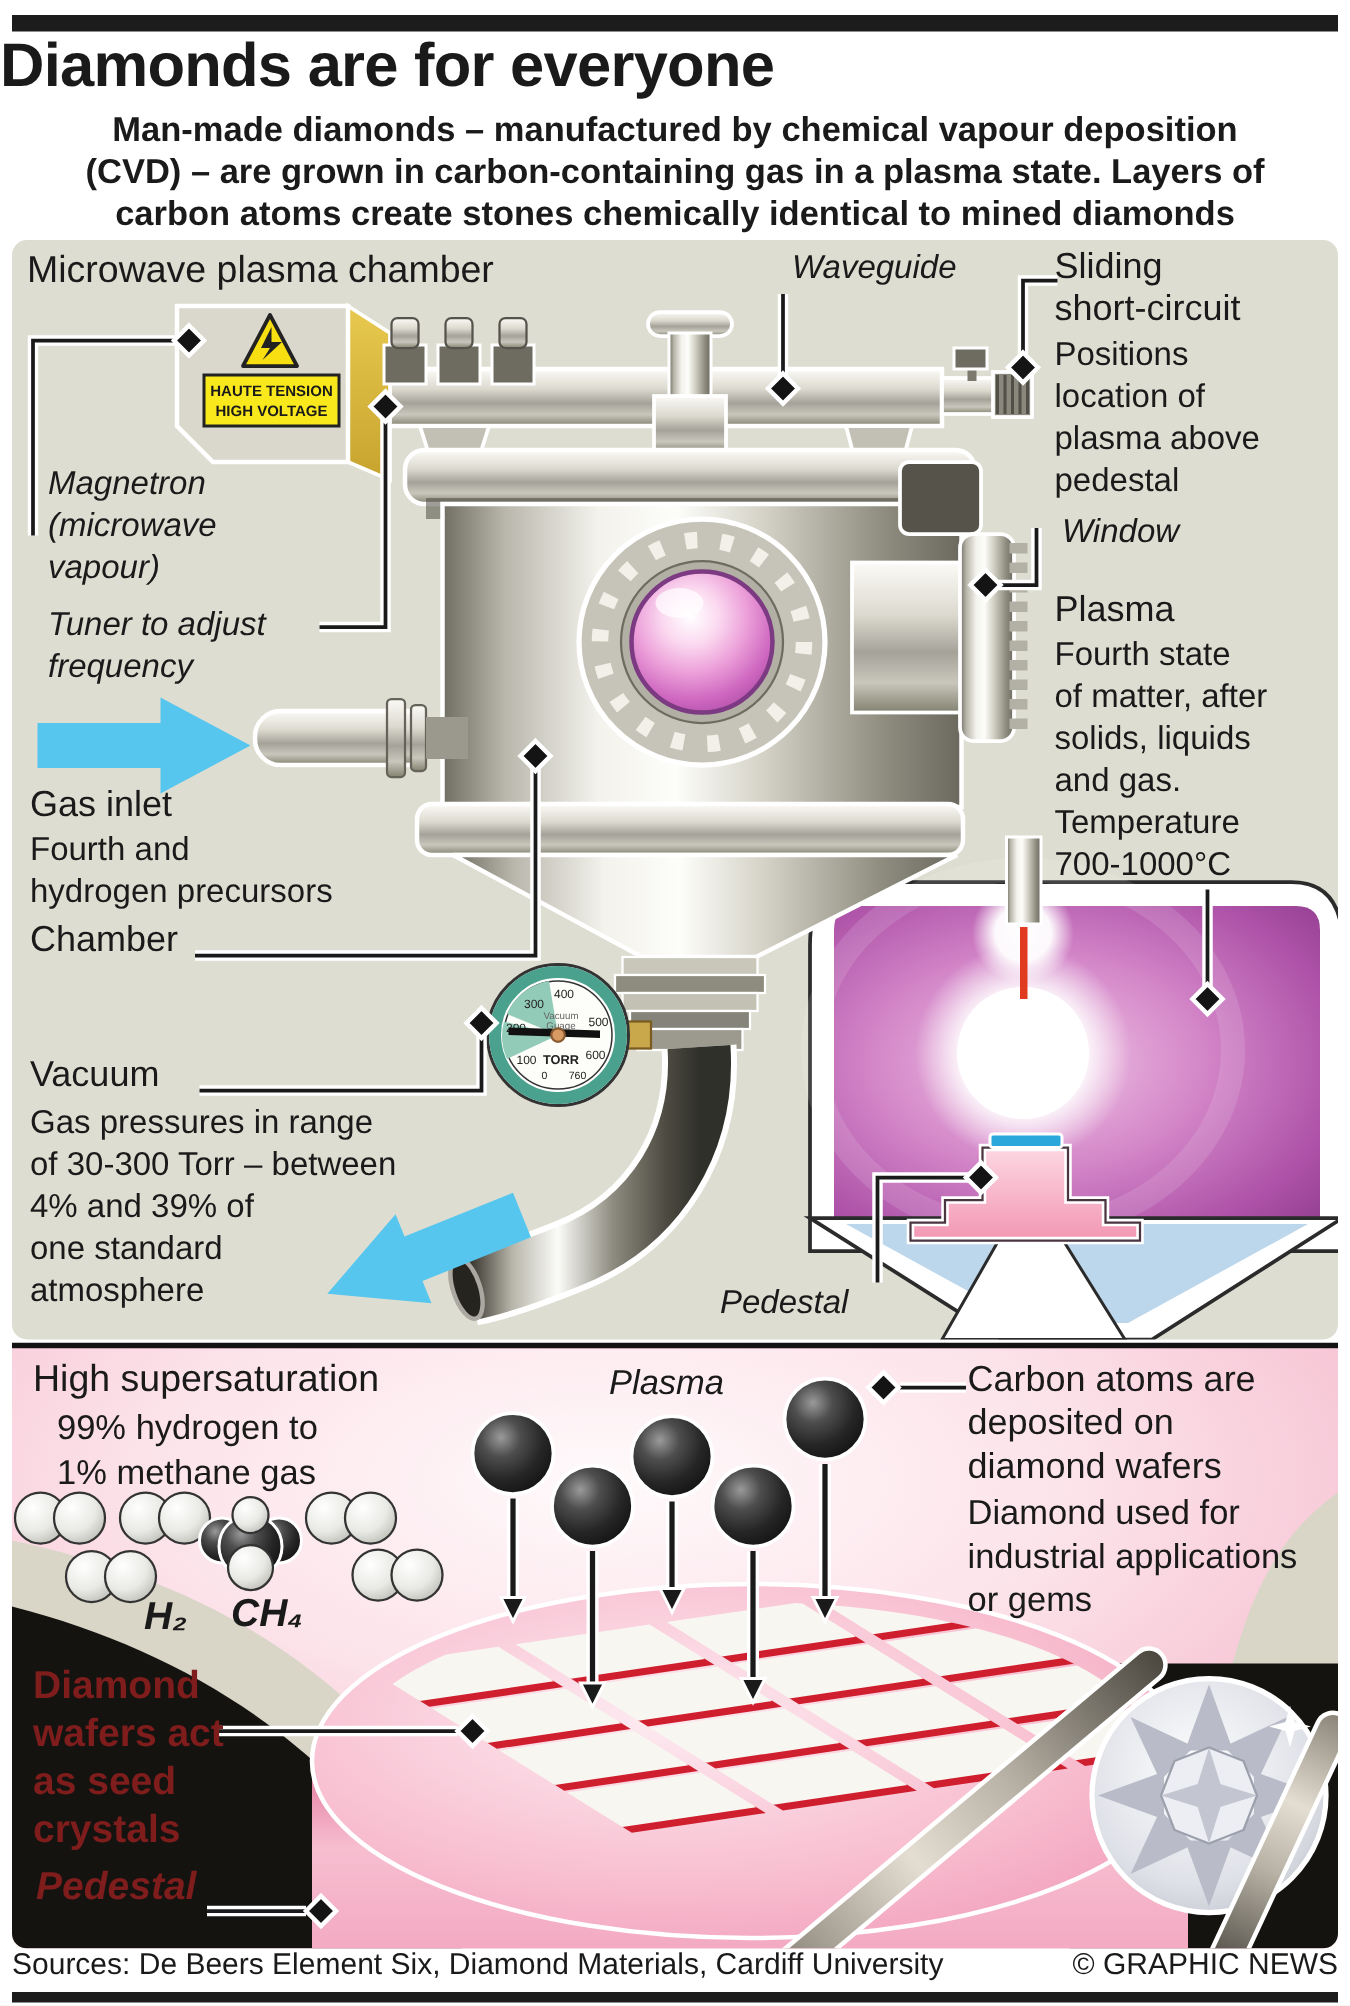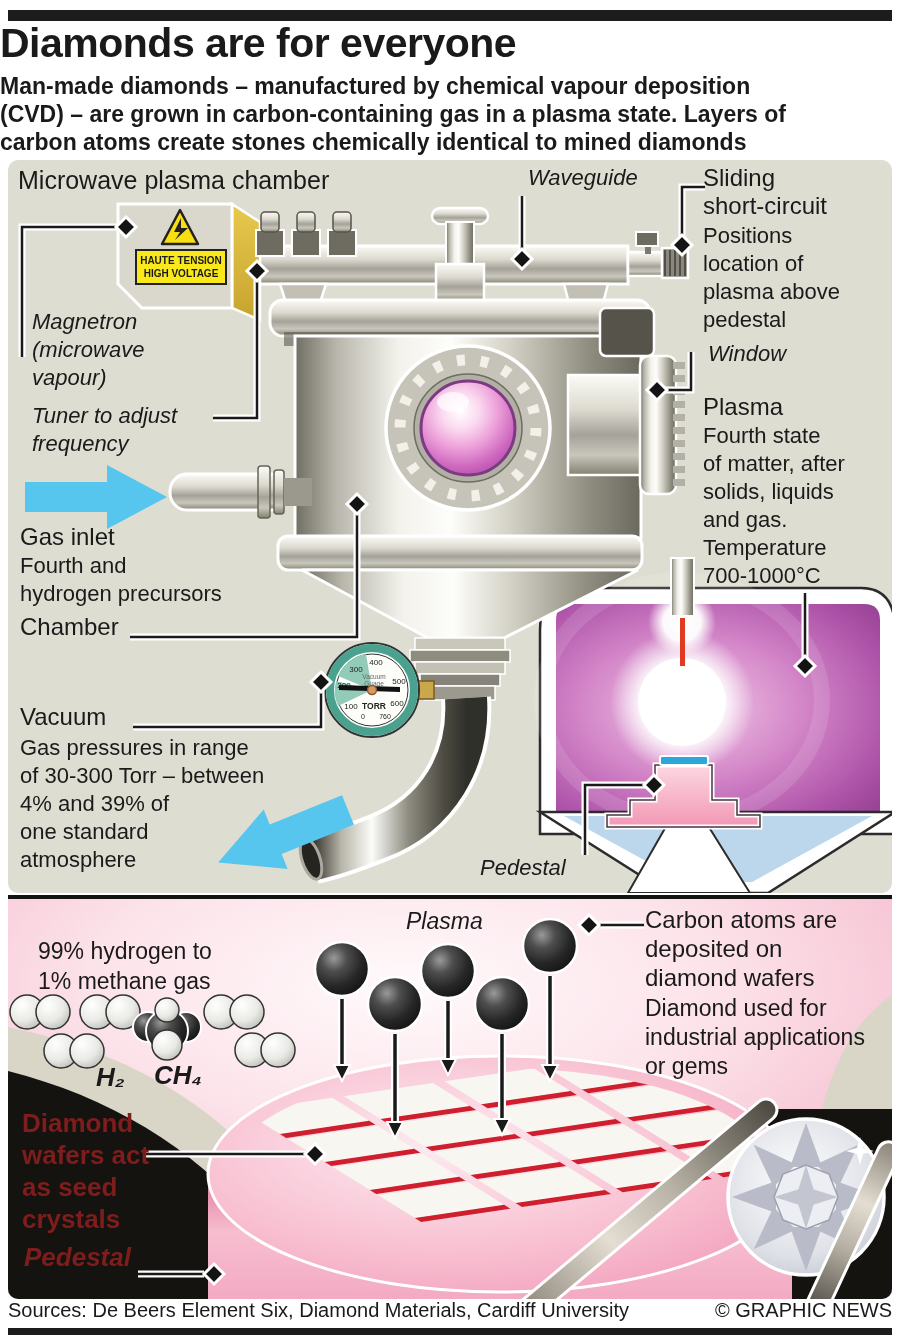--- a/index.html
+++ b/index.html
@@ -4,21 +4,21 @@
 <style>
   html,body{margin:0;padding:0;background:#fff;}
   body{width:900px;height:1337px;position:relative;overflow:hidden;
        font-family:"Liberation Sans",sans-serif;color:#1a1a1a;}
   .abs{position:absolute;}
   .pre{white-space:pre-line;}
   .b{font-weight:bold;}
   .i{font-style:italic;}
   #topbar{left:8px;top:10px;width:884px;height:11px;background:#1c1c1c;}
   #title{left:0;top:20px;width:900px;font-size:41px;font-weight:bold;letter-spacing:-.5px;}
-  #subtitle{left:0;top:72px;width:900px;font-size:23px;font-weight:bold;line-height:28px;}
+  #subtitle{left:0;top:72px;width:900px;text-align:center;font-size:23px;font-weight:bold;line-height:28px;}
   #main-panel{left:8px;top:160px;width:884px;height:733px;background:#deddd1;border-radius:10px;}
   #bottom-panel{left:8px;top:895px;width:884px;height:400px;border-top:4px solid #131313;
                 border-radius:0 0 10px 10px;overflow:hidden;background:#f7c9d8;}
   .lbl{position:absolute;font-size:22px;line-height:28px;}
   .h-lbl{position:absolute;font-size:24px;line-height:28px;font-weight:normal;}
   .sec-title{position:absolute;font-size:25px;font-weight:normal;}
   .wlbl{color:#7f1d1d;}
   #footer{left:8px;top:1299px;width:884px;display:flex;justify-content:space-between;font-size:20px;}
   #botbar{left:8px;top:1328px;width:884px;height:7px;background:#1c1c1c;}
   svg{position:absolute;left:0;top:0;}
@@ -473,20 +473,21 @@
       <path d="M0,-32 L10,0 L-10,0 Z" transform="rotate(180)"></path>
           <path d="M0,-32 L10,0 L-10,0 Z" transform="rotate(270)"></path>
     </g>
     <path d="M54,-60 L57,-49 L68,-46 L57,-43 L54,-32 L51,-43 L40,-46 L51,-49 Z" fill="#ffffff"></path>
   </g>
   <g transform="translate(845,330) rotate(115)">
     <rect x="-95" y="-11" width="190" height="22" rx="11" fill="url(#tweez)" stroke="#fff" stroke-width="3"></rect>
   </g>
 </svg>
 
+<div class="sec-title" style="position:absolute;left:14px;top:6px;">High supersaturation</div>
 <div class="lbl pre" style="left:14px;top:37px;font-size:23px;line-height:30px;width:260px;margin-left:16px;">99% hydrogen to
 1% methane gas</div>
 <div class="lbl i" style="left:398px;top:8px;font-size:23px;">Plasma</div>
 <div class="h-lbl pre" style="left:637px;top:6px;line-height:29px;width:250px;">Carbon atoms are
 deposited on
 diamond wafers</div>
 <div class="lbl pre" style="left:637px;top:95px;font-size:23px;line-height:29px;width:260px;">Diamond used for
 industrial applications
 or gems</div>
 <div class="lbl b i" style="left:88px;top:164px;font-size:26px;">H₂</div>

